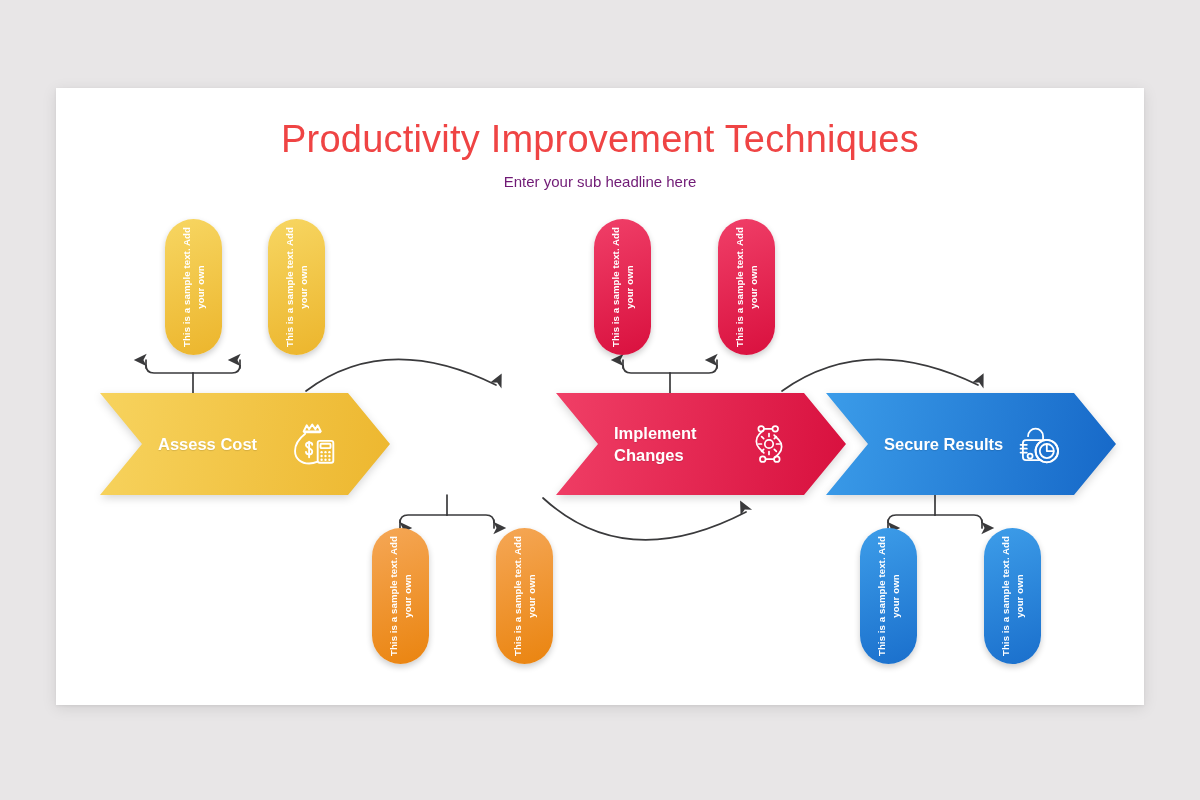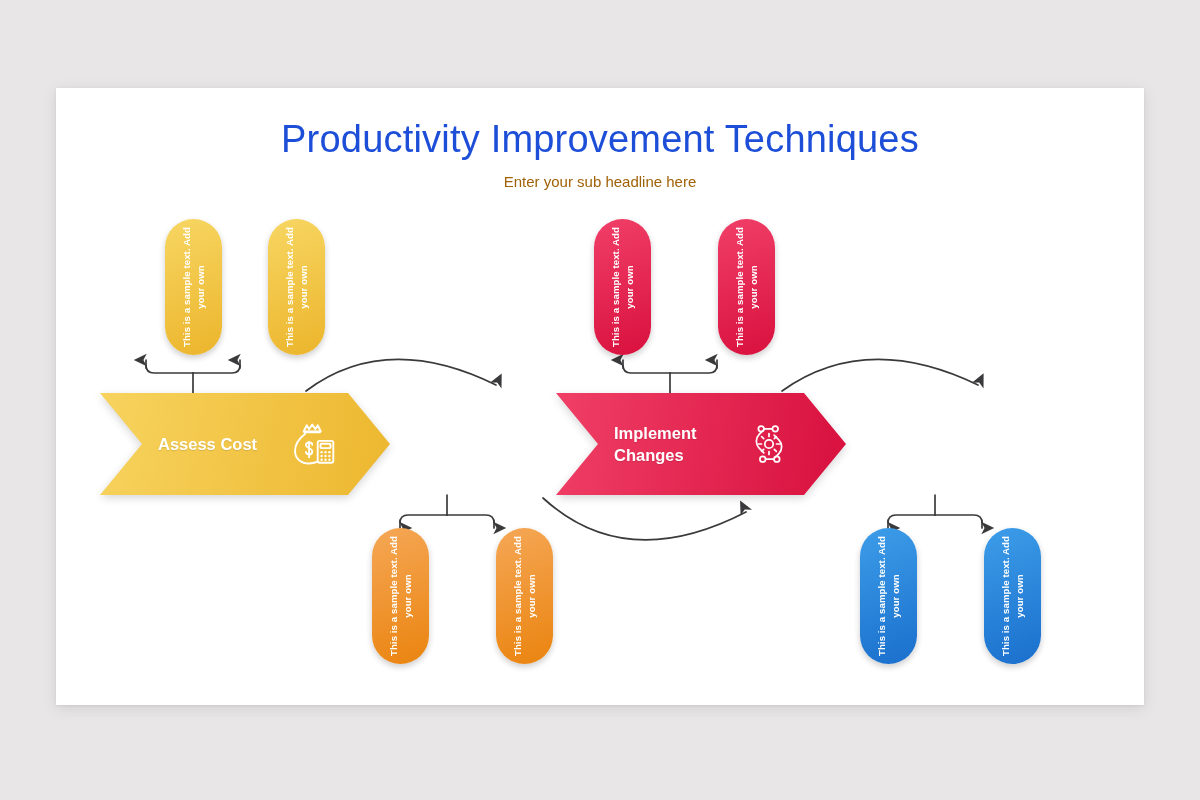--- a/index.html
+++ b/index.html
@@ -30,33 +30,33 @@
   }
   
   #title {
     position: absolute;
     left: 0;
     top: 30px;
     width: 100%;
     text-align: center;
     font-size: 38px;
     font-weight: 400;
-    color: #1d4ed8;
+    color: #ef4444;
     letter-spacing: 0.2px;
     white-space: nowrap;
   }
   #subtitle {
     position: absolute;
     left: 0;
     top: 85px;
     width: 100%;
     text-align: center;
     font-size: 15px;
     font-weight: 400;
-    color: #a16207;
+    color: #701a75;
   }
   
   #connectors {
     position: absolute;
     left: 0;
     top: 0;
     width: 1088px;
     height: 617px;
     pointer-events: none;
   }
@@ -259,15 +259,31 @@
           <circle cx="22" cy="12.6" r="3.6"></circle>
           <circle cx="40" cy="12.6" r="3.6"></circle>
           <path d="M26 12.6 L36 12.6"></path>
           <circle cx="24" cy="51.4" r="3.6"></circle>
           <circle cx="42" cy="51.4" r="3.6"></circle>
           <path d="M28 51.4 L38 51.4"></path>
         </svg>
       </div>
     </div>
 
+    <div class="chevron" style="left:770px; width:290px;">
+      <div class="chev-shape" style="background:linear-gradient(100deg,#3b9ce9 0%,#1668c8 100%);"></div>
+      <div class="chev-label">Secure Results</div>
+      <div class="chev-icon">
+        <svg viewBox="0 0 64 64" fill="none" stroke="#ffffff" stroke-width="2.3" stroke-linecap="round" stroke-linejoin="round">
+          <path d="M18 22 A9.6 9.6 0 0 1 37.2 22 L37.2 27"></path>
+          <rect x="11.4" y="27" width="32.4" height="25.6" rx="4"></rect>
+          <path d="M16.4 33 L8.4 33 M16.4 38 L8.4 38 M16.4 43 L8.4 43"></path>
+          <circle cx="20.6" cy="47.4" r="3.2"></circle>
+          <circle cx="42" cy="41" r="14.4" fill="#1d72cf"></circle>
+          <circle cx="42" cy="41" r="14.4"></circle>
+          <circle cx="42" cy="41" r="9"></circle>
+          <path d="M42 32 L42 41 L50.6 41"></path>
+        </svg>
+      </div>
+    </div>
 
   </div>
 </div>
 
 </body></html>

